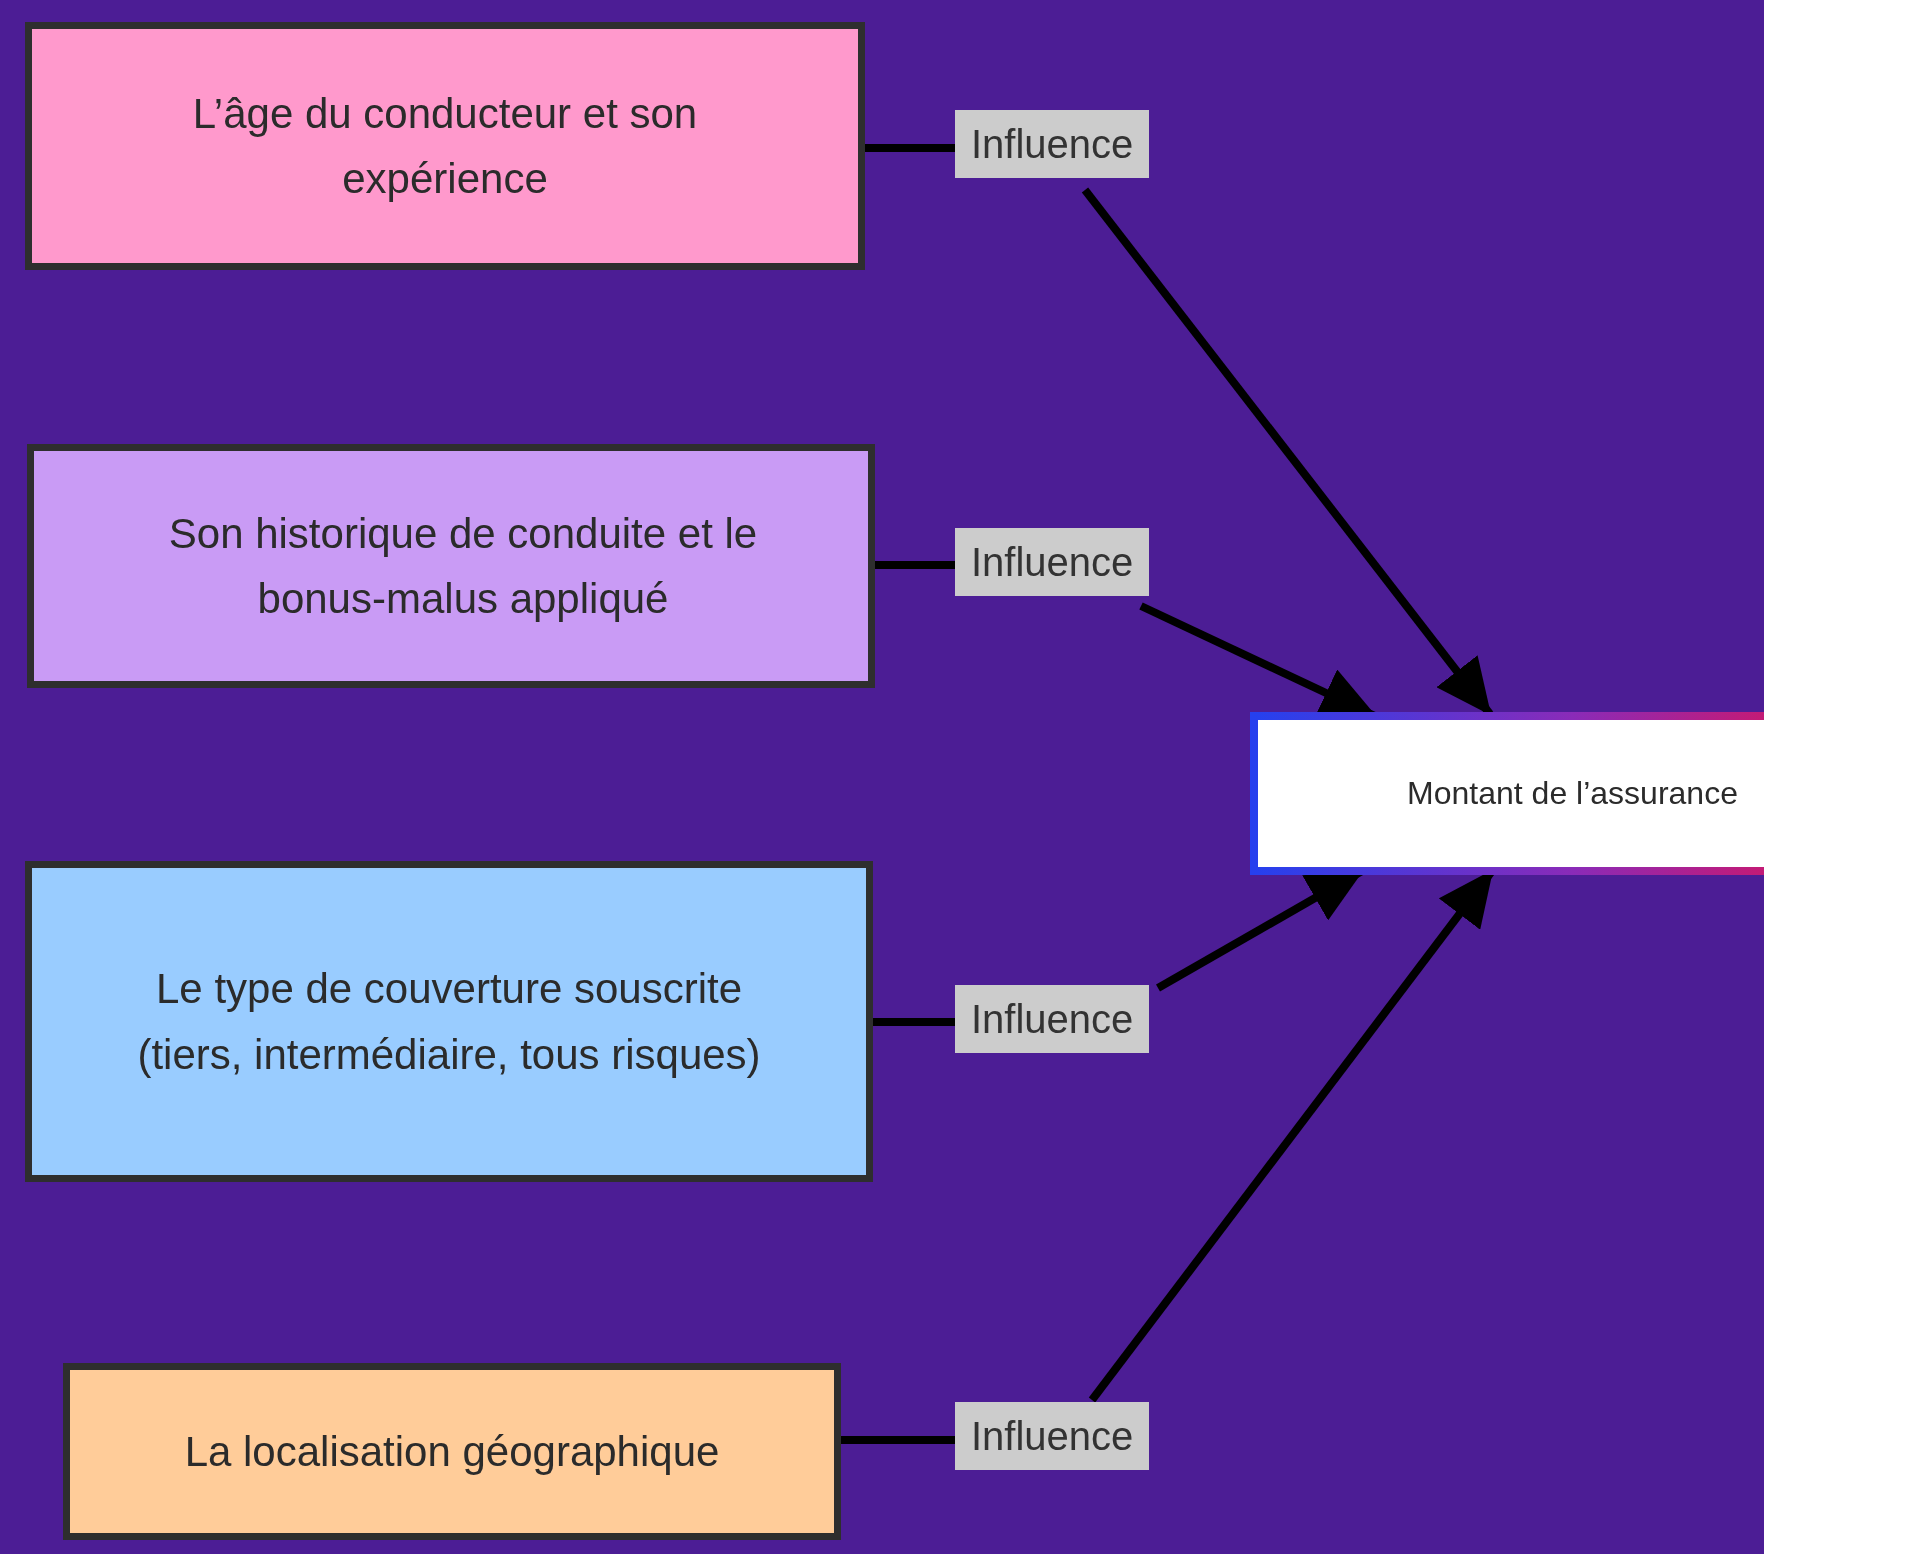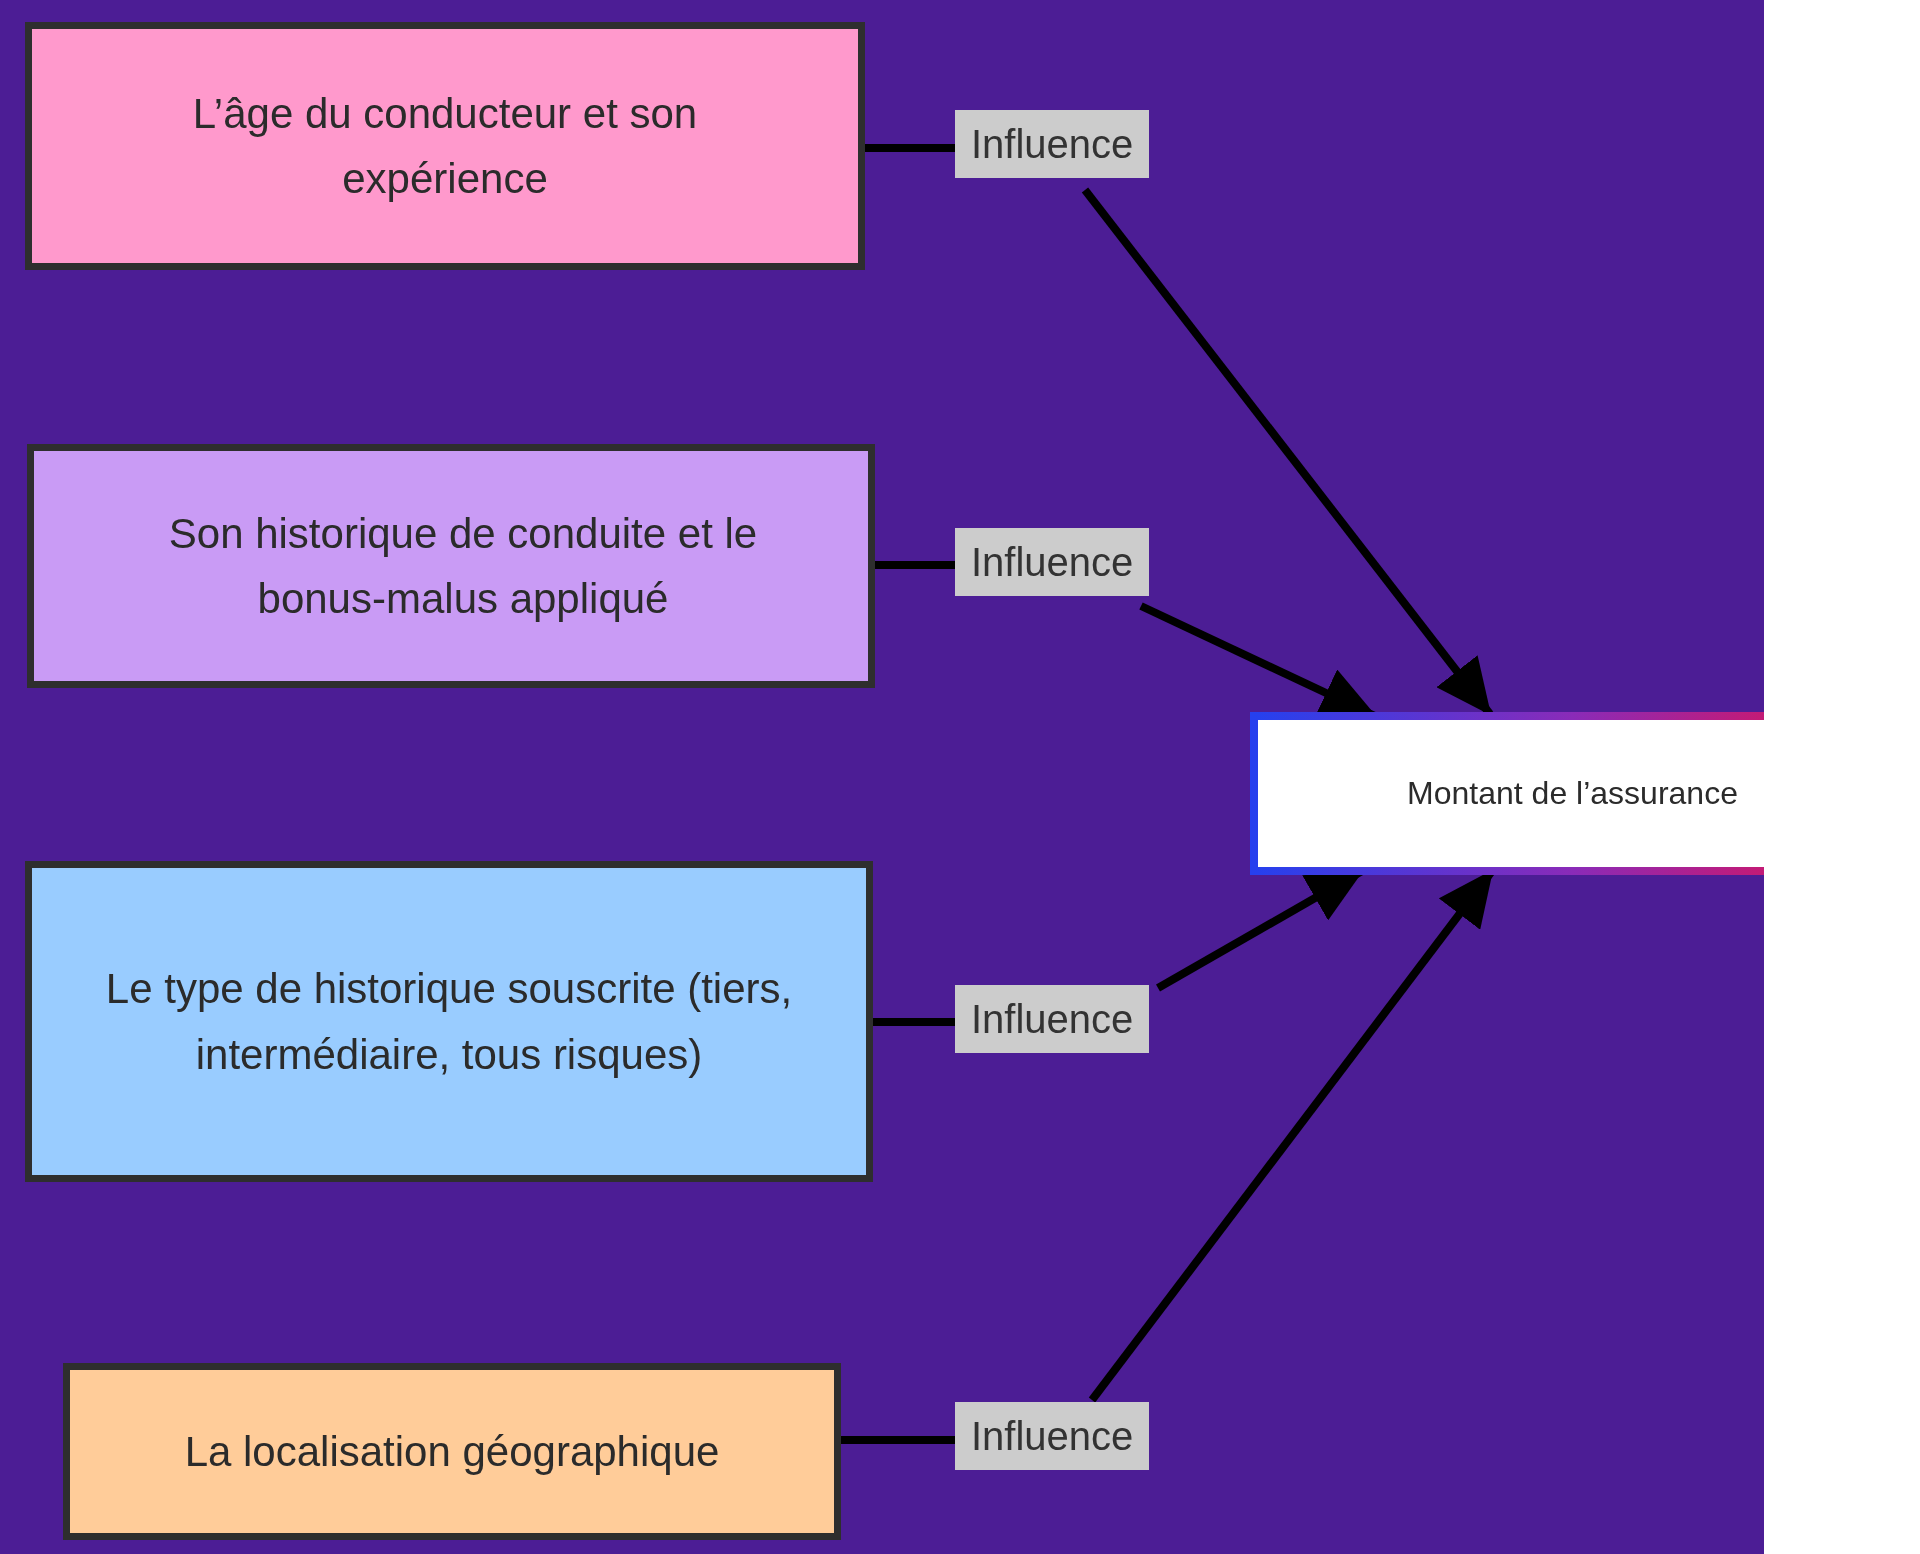--- a/index.html
+++ b/index.html
@@ -80,21 +80,21 @@
 
   <div class="node" id="node-age" style="background-color: rgb(255, 153, 204); border-color: rgb(46, 46, 46); color: rgb(43, 43, 43);">
     <span class="node-label">L’âge du conducteur et son expérience</span>
   </div>
 
   <div class="node" id="node-historique" style="background-color: rgb(201, 155, 245); border-color: rgb(46, 46, 46); color: rgb(43, 43, 43);">
     <span class="node-label">Son historique de conduite et le bonus-malus appliqué</span>
   </div>
 
   <div class="node" id="node-couverture" style="background-color: rgb(153, 204, 255); border-color: rgb(46, 46, 46); color: rgb(43, 43, 43);">
-    <span class="node-label">Le type de historique souscrite (tiers, intermédiaire, tous risques)</span>
+    <span class="node-label">Le type de couverture souscrite (tiers, intermédiaire, tous risques)</span>
   </div>
 
   <div class="node" id="node-localisation" style="background-color: rgb(255, 204, 153); border-color: rgb(46, 46, 46); color: rgb(43, 43, 43); text-align: center;">
     <span class="node-label">La localisation géographique</span>
   </div>
 
   <div class="edge-label" id="edge-label-1" style="background-color: rgb(204, 204, 204); color: rgb(51, 51, 51);">Influence</div>
   <div class="edge-label" id="edge-label-2" style="background-color: rgb(204, 204, 204); color: rgb(51, 51, 51);">Influence</div>
   <div class="edge-label" id="edge-label-3" style="background-color: rgb(204, 204, 204); color: rgb(51, 51, 51);">Influence</div>
   <div class="edge-label" id="edge-label-4" style="background-color: rgb(204, 204, 204); color: rgb(51, 51, 51);">Influence</div>

